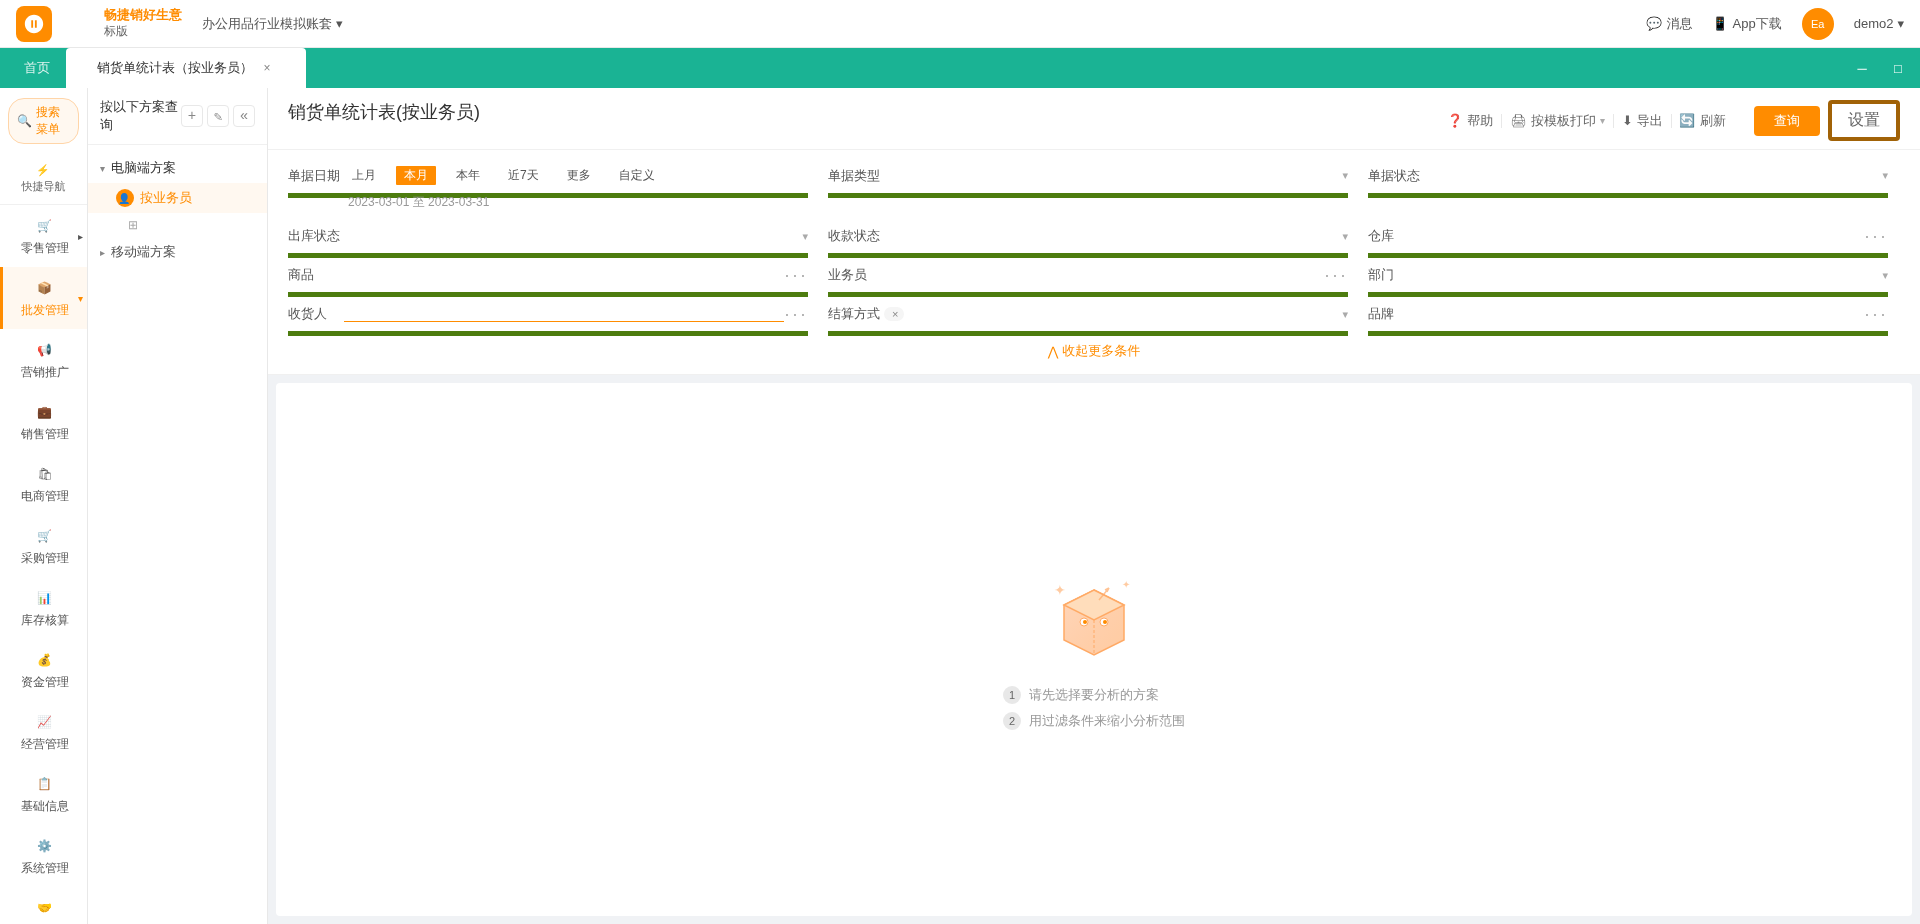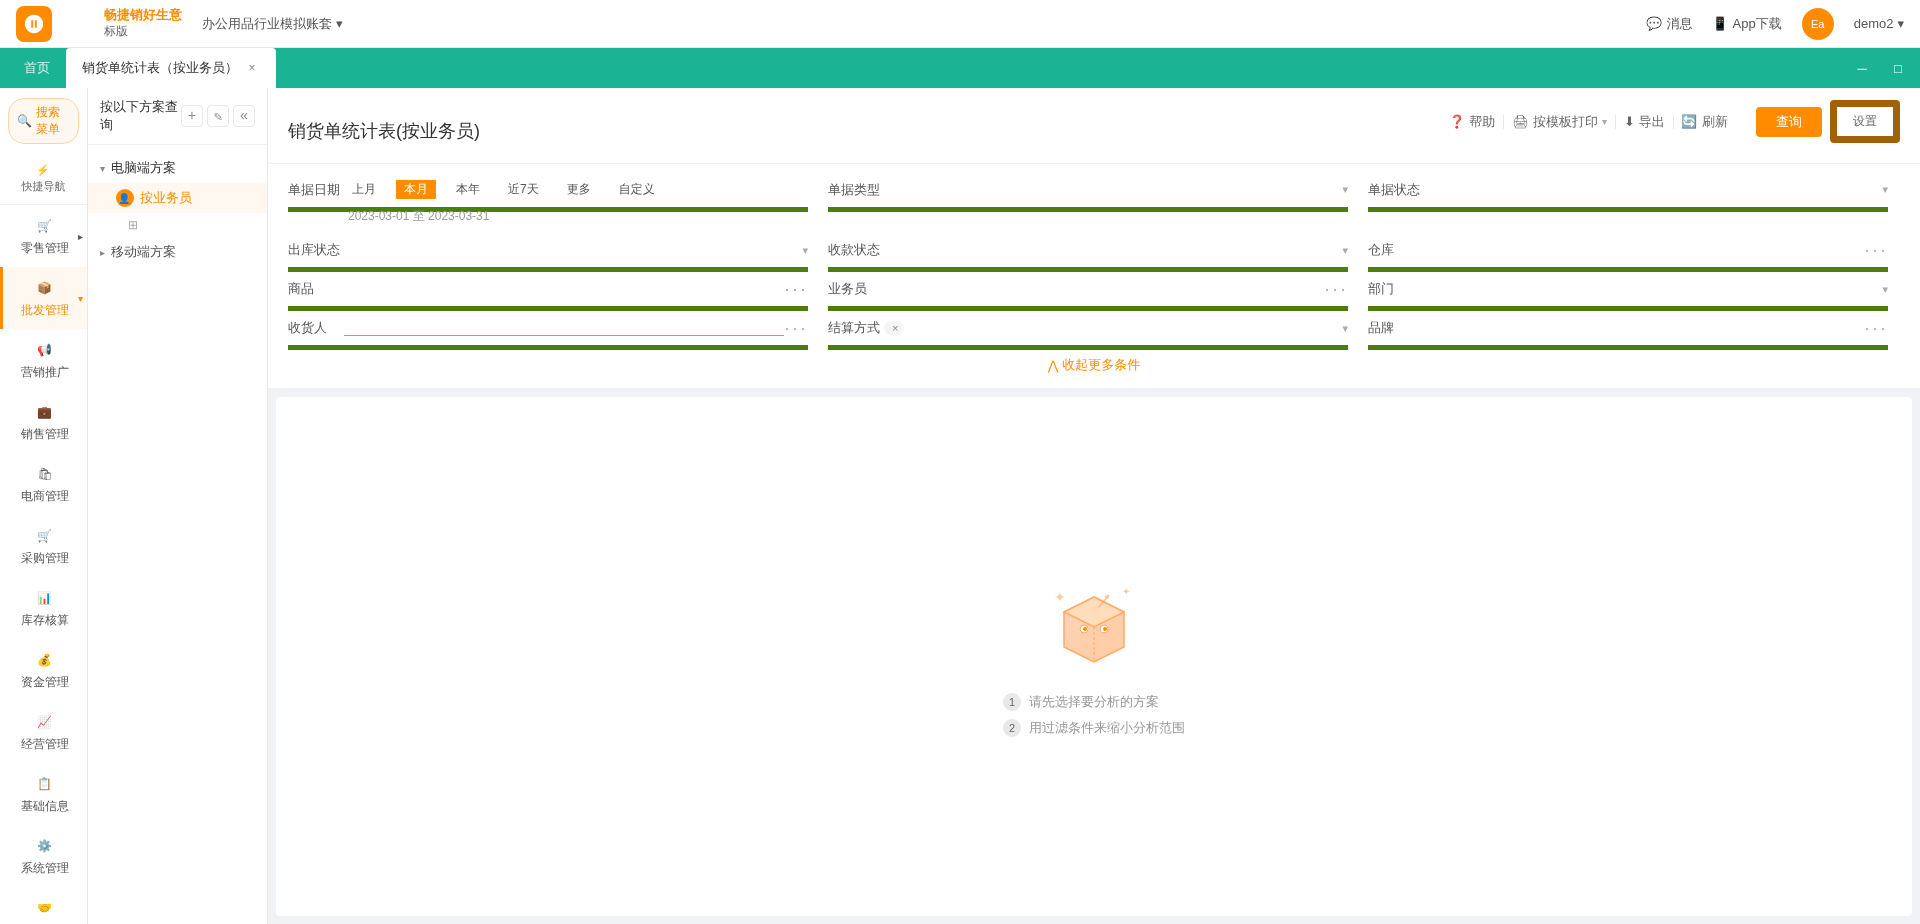--- a/index.html
+++ b/index.html
@@ -14,21 +14,21 @@
     .logo-text { font-size: 12px; color: #666; line-height: 1.3; margin-left: 44px; }
     .logo-text .brand { font-weight: bold; color: #ff8c00; font-size: 13px; }
     .app-selector { display: flex; align-items: center; gap: 4px; color: #555; font-size: 13px; cursor: pointer; padding: 4px 8px; border-radius: 4px; }
     .topbar-right { display: flex; align-items: center; gap: 20px; }
     .topbar-action { display: flex; align-items: center; gap: 4px; color: #555; font-size: 13px; cursor: pointer; }
     .user-avatar { width: 32px; height: 32px; border-radius: 50%; background: #ff8c00; display: flex; align-items: center; justify-content: center; color: white; font-size: 12px; cursor: pointer; overflow: hidden; }
 
     
     .tabbar { height: 40px; background: #1ab394; display: flex; align-items: center; padding: 0 0 0 8px; }
     .tab-home { padding: 0 16px; height: 100%; display: flex; align-items: center; color: white; font-size: 13px; cursor: pointer; opacity: 0.85; }
-    .tab-item { padding: 0 16px; height: 100%; display: flex; align-items: center; background: white; color: #333; font-size: 13px; cursor: pointer; border-radius: 4px 4px 0 0; gap: 6px; position: relative; }
+    .tab-item { padding: 0 31px; height: 100%; display: flex; align-items: center; background: white; color: #333; font-size: 13px; cursor: pointer; border-radius: 4px 4px 0 0; gap: 6px; position: relative; }
     .tab-close { width: 16px; height: 16px; display: flex; align-items: center; justify-content: center; border-radius: 50%; color: #888; font-size: 12px; }
     .tabbar-right { margin-left: auto; display: flex; align-items: center; gap: 8px; padding-right: 8px; }
     .tabbar-icon-btn { width: 28px; height: 28px; display: flex; align-items: center; justify-content: center; color: white; cursor: pointer; border-radius: 4px; }
 
     
     .main-layout { display: flex; flex: 1; overflow: hidden; }
 
     
     .sidebar { width: 88px; background: white; border-right: 1px solid #e8e8e8; display: flex; flex-direction: column; overflow-y: auto; }
     .sidebar-search { padding: 10px 8px; }
@@ -59,24 +59,24 @@
     .scheme-item-icon { width: 18px; height: 18px; border-radius: 50%; background: #ff8c00; display: flex; align-items: center; justify-content: center; }
     .scheme-item-icon-inner { color: white; font-size: 10px; }
     .scheme-sub-item { padding: 5px 12px 5px 40px; display: flex; align-items: center; gap: 6px; cursor: pointer; font-size: 12px; color: #555; }
     .scheme-mobile-group { }
     .scheme-mobile-header { padding: 6px 12px; display: flex; align-items: center; gap: 6px; cursor: pointer; font-size: 13px; color: #555; }
 
     
     .main-panel { flex: 1; display: flex; flex-direction: column; overflow: hidden; }
 
     
-    .page-title-bar { background: white; padding: 12px 20px 20px; border-bottom: 1px solid #f0f0f0; display: flex; align-items: flex-end; justify-content: space-between; }
+    .page-title-bar { background: white; padding: 12px 20px 8px; border-bottom: 1px solid #f0f0f0; display: flex; align-items: flex-start; justify-content: space-between; }
     .page-title { font-size: 18px; font-weight: 500; color: #333; }
     .btn-primary { background: #ff8c00; color: white; border: none; padding: 6px 20px; border-radius: 4px; cursor: pointer; font-size: 13px; font-weight: 500; }
-    .btn-secondary { background: white; color: #666; border: 7px solid #a16207; padding: 6px 16px; border-radius: 4px; cursor: pointer; font-size: 12px; }
+    .btn-secondary { background: white; color: #666; border: 4px solid #a16207; padding: 6px 16px; border-radius: 4px; cursor: pointer; font-size: 16px; }
     .collapse-btn { display: flex; align-items: center; justify-content: center; gap: 4px; color: #ff8c00; font-size: 13px; cursor: pointer; padding: 6px 0; }
 
     
     .empty-state { flex: 1; display: flex; flex-direction: column; align-items: center; justify-content: center; gap: 16px; background: white; margin: 8px; border-radius: 4px; }
     .empty-icon { width: 100px; height: 100px; }
     .empty-tips { display: flex; flex-direction: column; gap: 8px; }
     .empty-tip { display: flex; align-items: center; gap: 8px; color: #999; font-size: 13px; }
     .empty-tip-num { width: 18px; height: 18px; border-radius: 50%; background: #e8e8e8; display: flex; align-items: center; justify-content: center; font-size: 11px; color: #666; flex-shrink: 0; }
 
     

